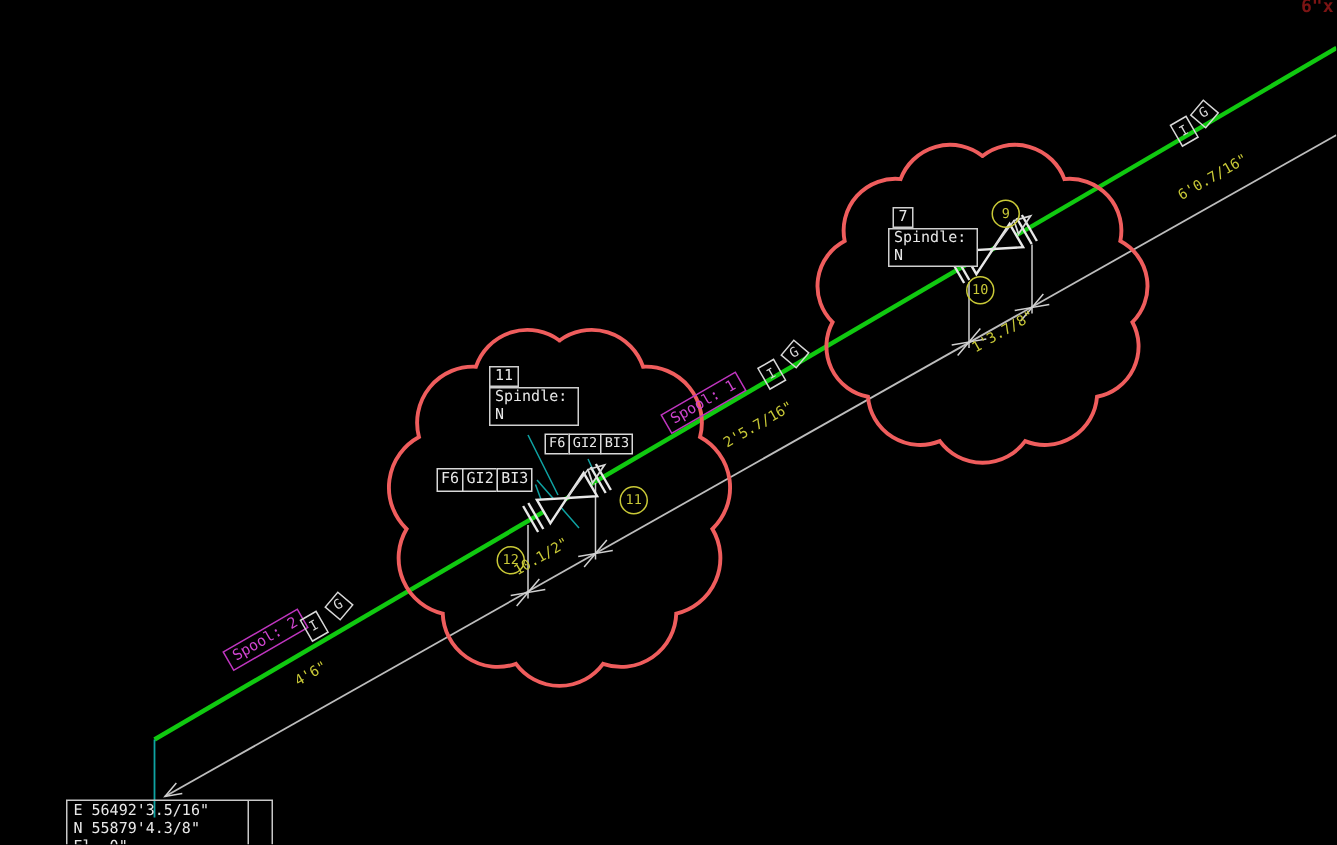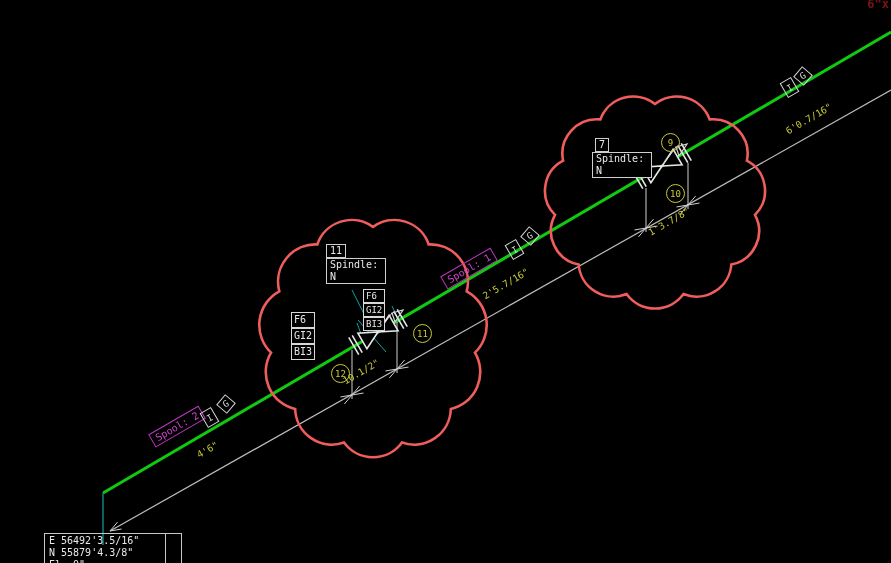--- a/index.html
+++ b/index.html
@@ -6,21 +6,21 @@
   #canvas{position:relative;width:891px;height:563px;background:#000;overflow:hidden;
           font-family:"DejaVu Sans Mono","Liberation Mono",monospace;}
   #iso-svg{position:absolute;left:0;top:0;}
   .lbl{position:absolute;color:#e8e8e8;white-space:nowrap;}
   .boxed{border:1px solid #cfcfcf;background:#000;padding:0 3px;line-height:12px;font-size:10px;}
   .dim{color:#c9c937;font-size:9.5px;transform:rotate(-30deg);transform-origin:center;}
   .balloon{position:absolute;width:17px;height:17px;border:1px solid #c9c937;border-radius:50%;
            color:#c9c937;font-size:9px;display:flex;align-items:center;justify-content:center;}
   .spool{border:1px solid #bf35bf;color:#cf45cf;font-size:10px;padding:0 4px;line-height:13px;
          transform:rotate(-30deg);transform-origin:center;}
-  .cells{display:flex;flex-direction:column;}
+  .cells{display:flex;}
   .cells span{border:1px solid #d8d8d8;color:#e8e8e8;padding:0 2px;line-height:12px;margin-left:-1px;background:#000;}
   .cells-sm span{font-size:9px;}
   .cells-lg span{font-size:10px;line-height:14px;}
   .fm-rect{position:absolute;width:11px;height:15px;border:1px solid #d8d8d8;color:#d8d8d8;
            font-size:9px;display:flex;align-items:center;justify-content:center;
            transform:rotate(-30deg);transform-origin:center;}
   .fm-diamond{position:absolute;width:12px;height:12px;border:1px solid #d8d8d8;
            display:flex;align-items:center;justify-content:center;
            transform:rotate(40deg);transform-origin:center;}
   .fm-diamond span{color:#d8d8d8;font-size:9px;transform:rotate(-70deg);}
@@ -82,21 +82,21 @@
   <div class="lbl spool" style="left:440px;top:261px;">Spool: 1</div>
 
   <div class="lbl dim" style="left:196px;top:444px;">4'6"</div>
   <div class="lbl dim" style="left:341px;top:366px;">10.1/2"</div>
   <div class="lbl dim" style="left:480px;top:278px;">2'5.7/16"</div>
   <div class="lbl dim" style="left:646px;top:216px;">1'3.7/8"</div>
   <div class="lbl dim" style="left:783px;top:113px;">6'0.7/16"</div>
 
   <div class="balloon" style="left:331px;top:364px;text-align:center;">12</div>
   <div class="balloon" style="left:413px;top:324px;">11</div>
-  <div class="balloon" style="left:666px;top:184px;">10</div>
+  <div class="balloon" style="left:644px;top:184px;">10</div>
   <div class="balloon" style="left:661px;top:133px;">9</div>
 
   <div class="lbl boxed" style="left:326px;top:244px;">11</div>
   <div class="lbl boxed" style="left:326px;top:258px;width:52px;">
     <div>Spindle:</div>
     <div>N</div>
   </div>
   <div class="lbl cells cells-sm" style="left:364px;top:289px;">
     <span>F6</span>
       <span>GI2</span>

